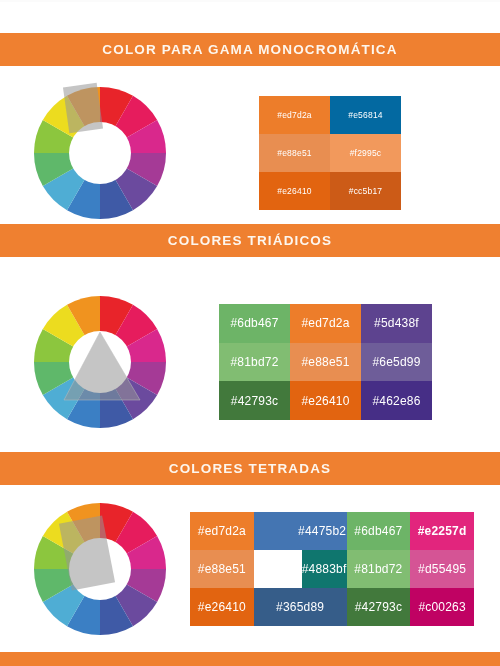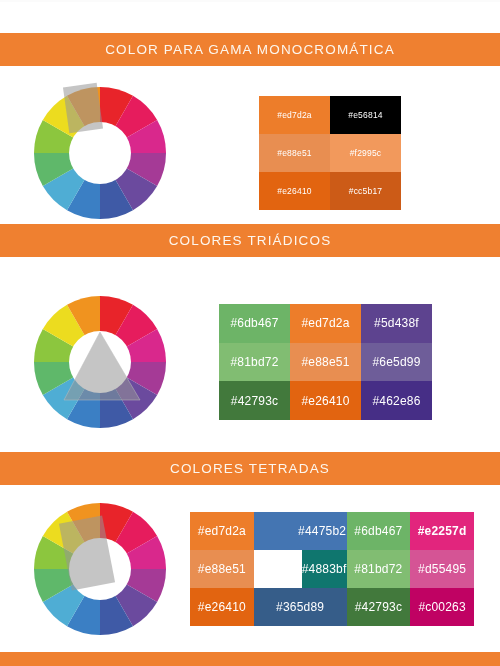--- a/index.html
+++ b/index.html
@@ -48,21 +48,21 @@
     width: 500px;
     height: 33px;
     background: #ef8030;
     display: flex;
     align-items: center;
     justify-content: center;
   }
   .banner-title {
     color: #fdf6ee;
     font-size: 13.5px;
-    font-weight: normal;
+    font-weight: bold;
     letter-spacing: 1.15px;
     text-align: center;
     white-space: nowrap;
   }
   #banner-1 { top: 33px; }
   #banner-2 { top: 224px; }
   #banner-3 { top: 452px; }
   #banner-4 {
     top: 652px;
     height: 14px;
@@ -211,21 +211,21 @@
           </g>
       </svg>
       <div class="wheel-hole"></div>
       <div class="selector selector-mono"></div>
     </div>
 
     <div class="swatch-grid" id="grid-mono">
         <div class="swatch" style="background: rgb(237, 125, 42);">
           <span class="swatch-label">#ed7d2a</span>
         </div>
-        <div class="swatch" style="background: #000000;">
+        <div class="swatch" style="background: #0369a1;">
           <span class="swatch-label">#e56814</span>
         </div>
         <div class="swatch" style="background: rgb(232, 142, 81);">
           <span class="swatch-label">#e88e51</span>
         </div>
         <div class="swatch" style="background: rgb(242, 153, 92); text-align: center;">
           <span class="swatch-label">#f2995c</span>
         </div>
         <div class="swatch" style="background: rgb(226, 100, 16);">
           <span class="swatch-label">#e26410</span>

